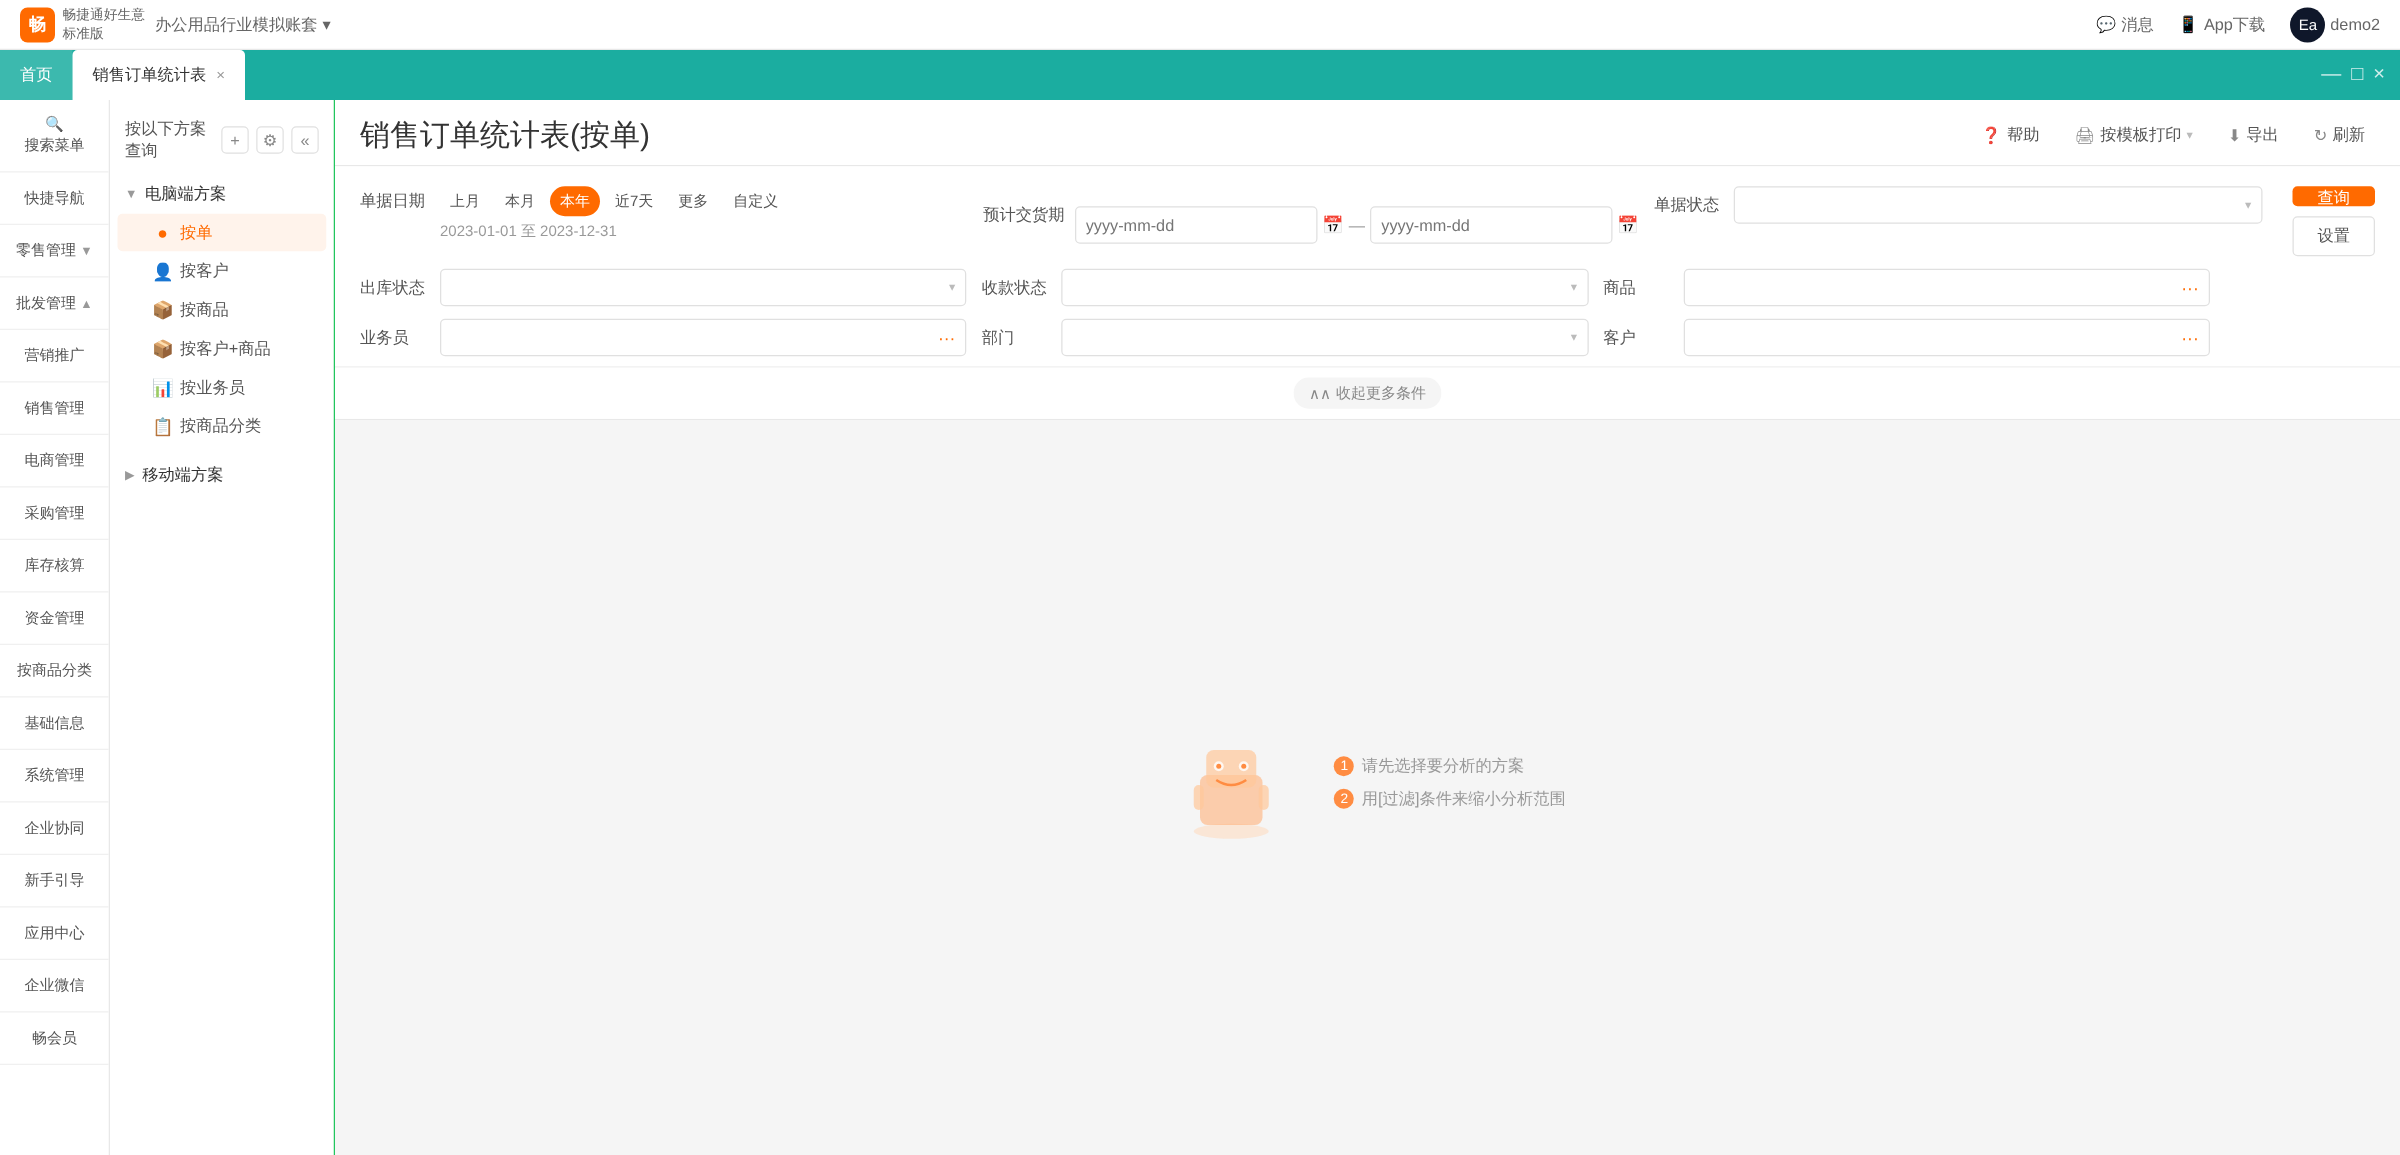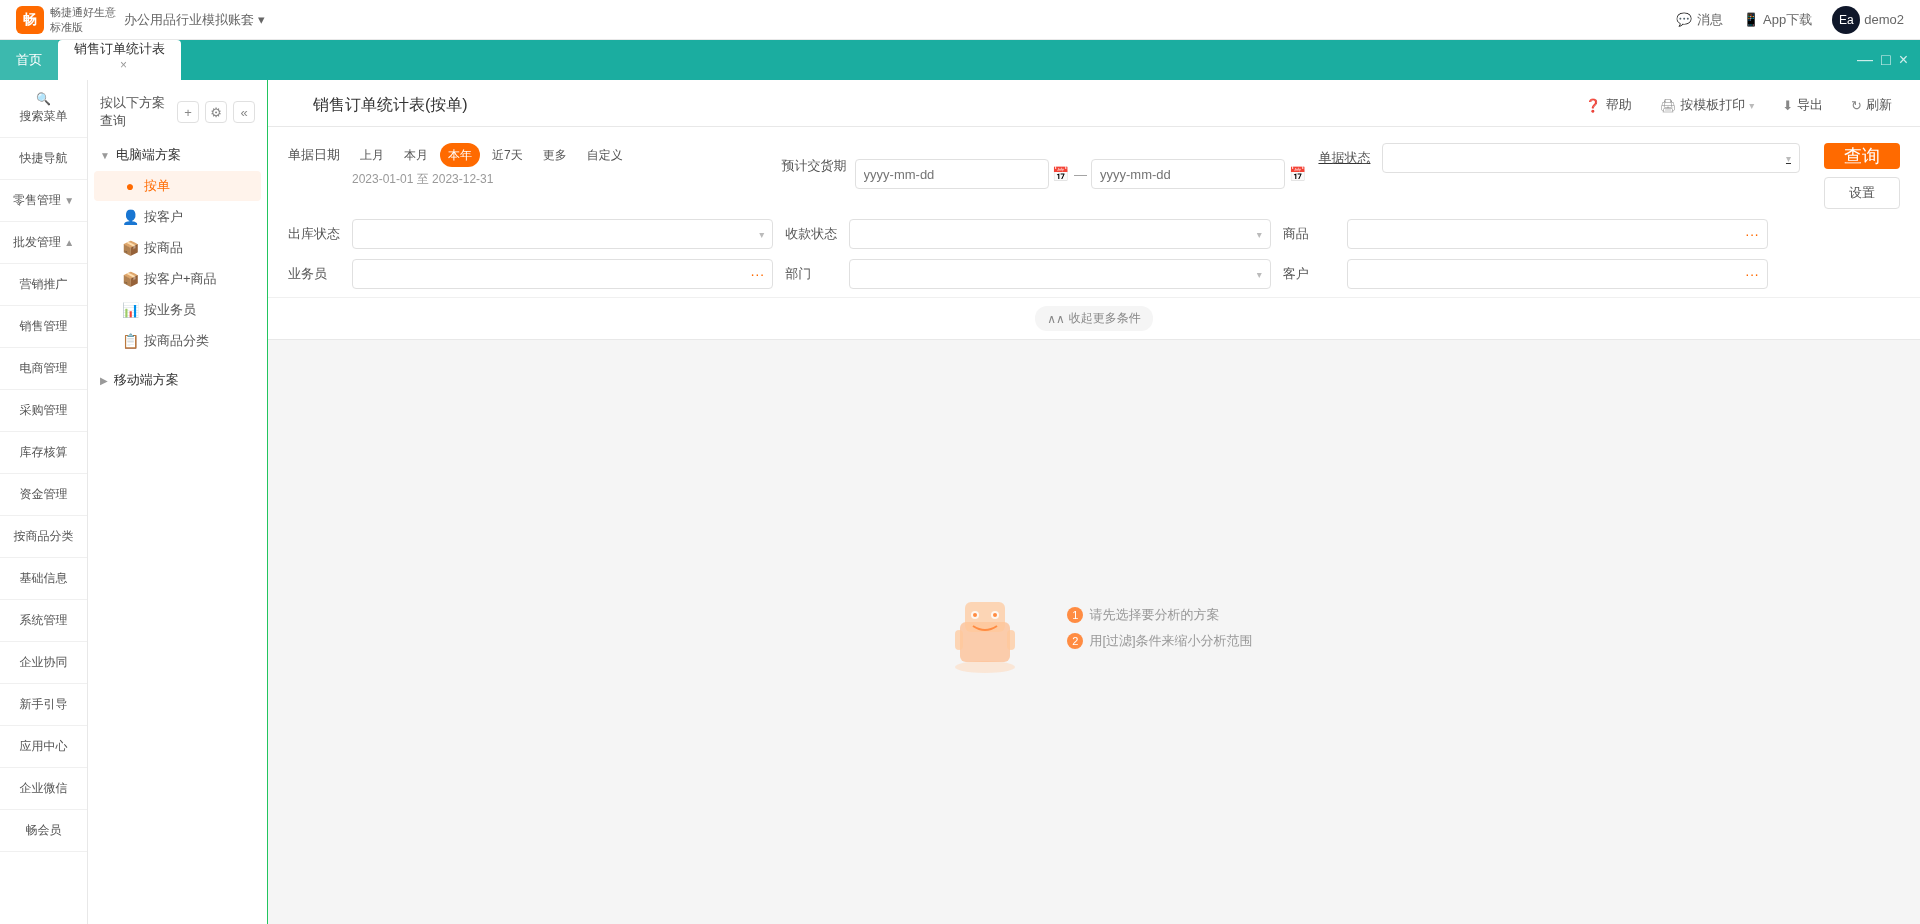--- a/index.html
+++ b/index.html
@@ -97,21 +97,20 @@
       position: relative;
     }
     .tab-item.home {
       background: rgba(255,255,255,0.15);
       color: #fff;
     }
     .tab-item.active {
       background: #fff;
       color: #333;
       border-radius: 4px 4px 0 0;
-      flex-direction: column;
     }
     .tab-close {
       margin-left: 8px;
       font-size: 12px;
       color: #999;
       cursor: pointer;
     }
     .tab-bar-actions {
       margin-left: auto;
       display: flex;
@@ -244,24 +243,23 @@
     
     .page-title-bar {
       background: #fff;
       padding: 12px 20px 8px;
       border-bottom: 1px solid #e8e8e8;
       display: flex;
       align-items: center;
       justify-content: space-between;
     }
     .page-title {
-      font-size: 16px;
+      font-size: 24px;
       font-weight: 500;
       color: #333;
-      margin-left: 25px;
     }
     .page-title-actions {
       display: flex;
       align-items: center;
       gap: 12px;
     }
     .page-action-btn {
       display: flex;
       align-items: center;
       gap: 4px;
@@ -364,27 +362,27 @@
 
     
     .query-actions {
       display: flex;
       flex-direction: column;
       gap: 8px;
       margin-left: 12px;
       flex-shrink: 0;
     }
     .btn-query {
-      height: 26px;
+      height: 16px;
       padding: 0 20px;
       background: #ff6a00;
       color: #fff;
       border: none;
       border-radius: 4px;
-      font-size: 18px;
+      font-size: 13px;
       cursor: pointer;
       white-space: nowrap;
     }
     .btn-settings {
       height: 32px;
       padding: 0 16px;
       background: #fff;
       color: #555;
       border: 1px solid #e0e0e0;
       border-radius: 4px;
@@ -650,21 +648,21 @@
             <span class="field-label">预计交货期</span>
             <div class="date-range">
               <input class="date-input" placeholder="yyyy-mm-dd" style="">
               <span class="date-icon">📅</span>
               <span class="date-sep">—</span>
               <input class="date-input" placeholder="yyyy-mm-dd" style="">
               <span class="date-icon">📅</span>
             </div>
           </div>
 
-          <div style="flex:1; display:flex; align-items:center; gap:8px;text-decoration:underline;">
+          <div style="flex:1; display:flex; align-items:center; gap:8px;">
             <span class="field-label">单据状态</span>
             <div class="field-select" style="flex:1; height:30px; border:1px solid #e0e0e0; border-radius:4px; padding:0 8px; display:flex; align-items:center; justify-content:flex-end;">
               <span class="drop-arrow">▾</span>
             </div>
           </div>
 
           <div class="query-actions">
             <button class="btn-query">查询</button>
             <button class="btn-settings">设置</button>
           </div>

